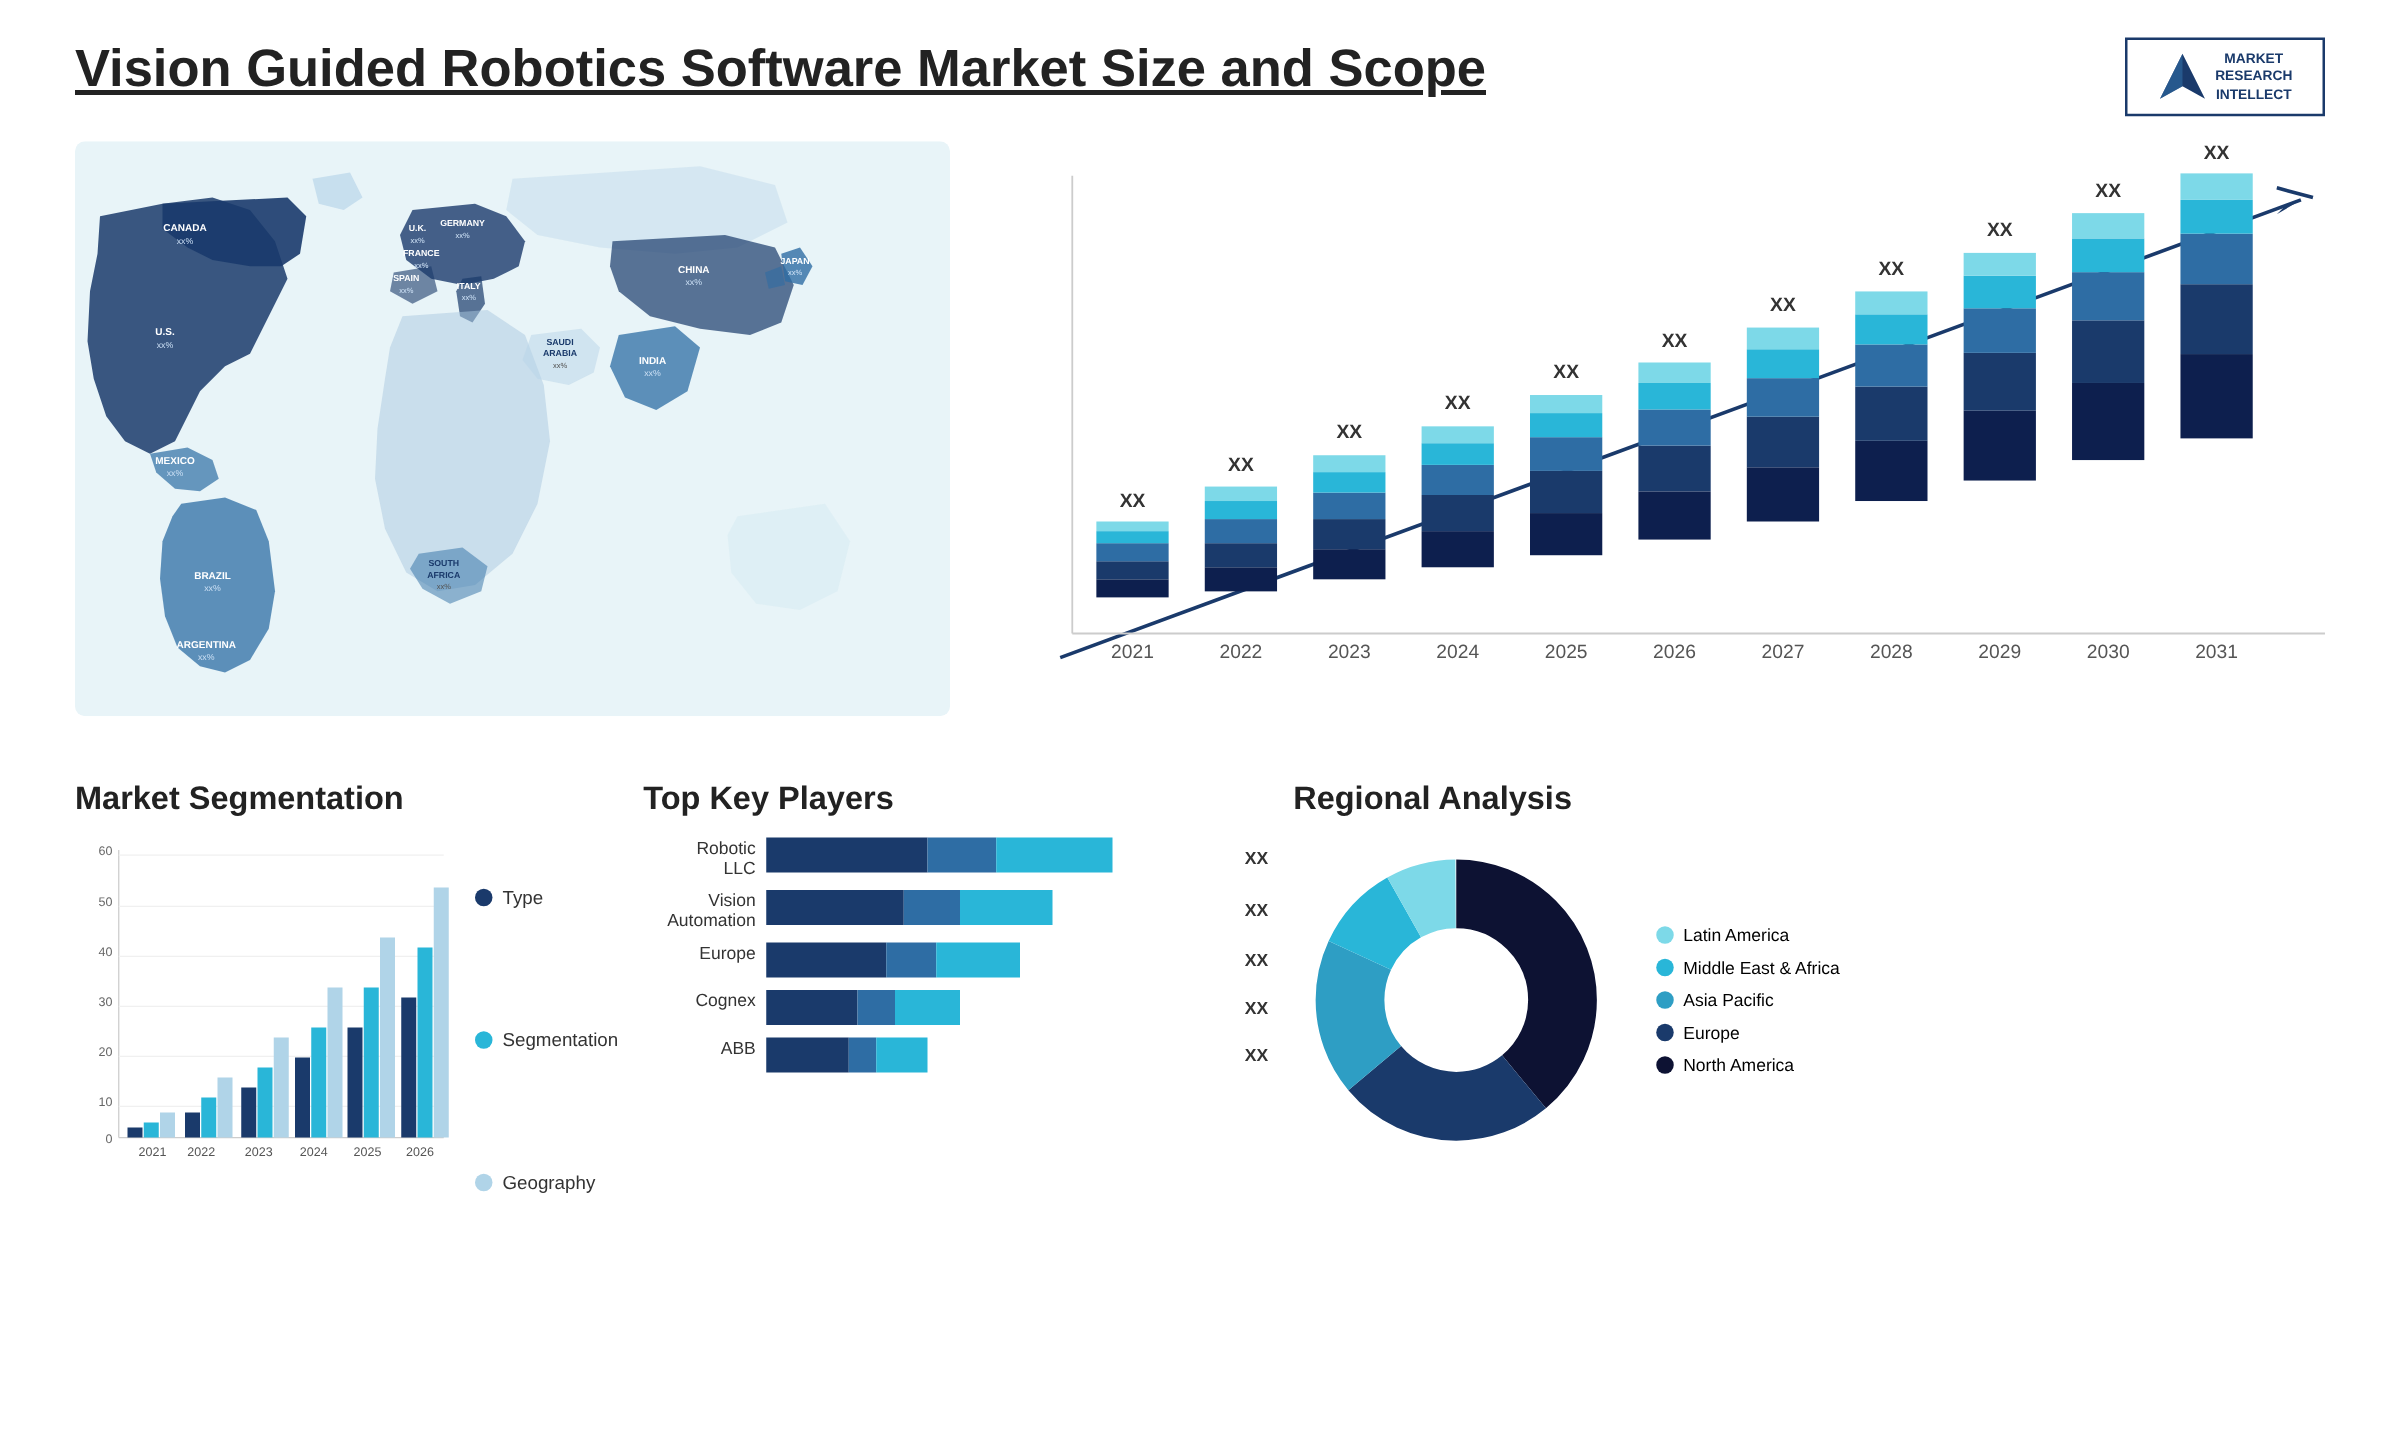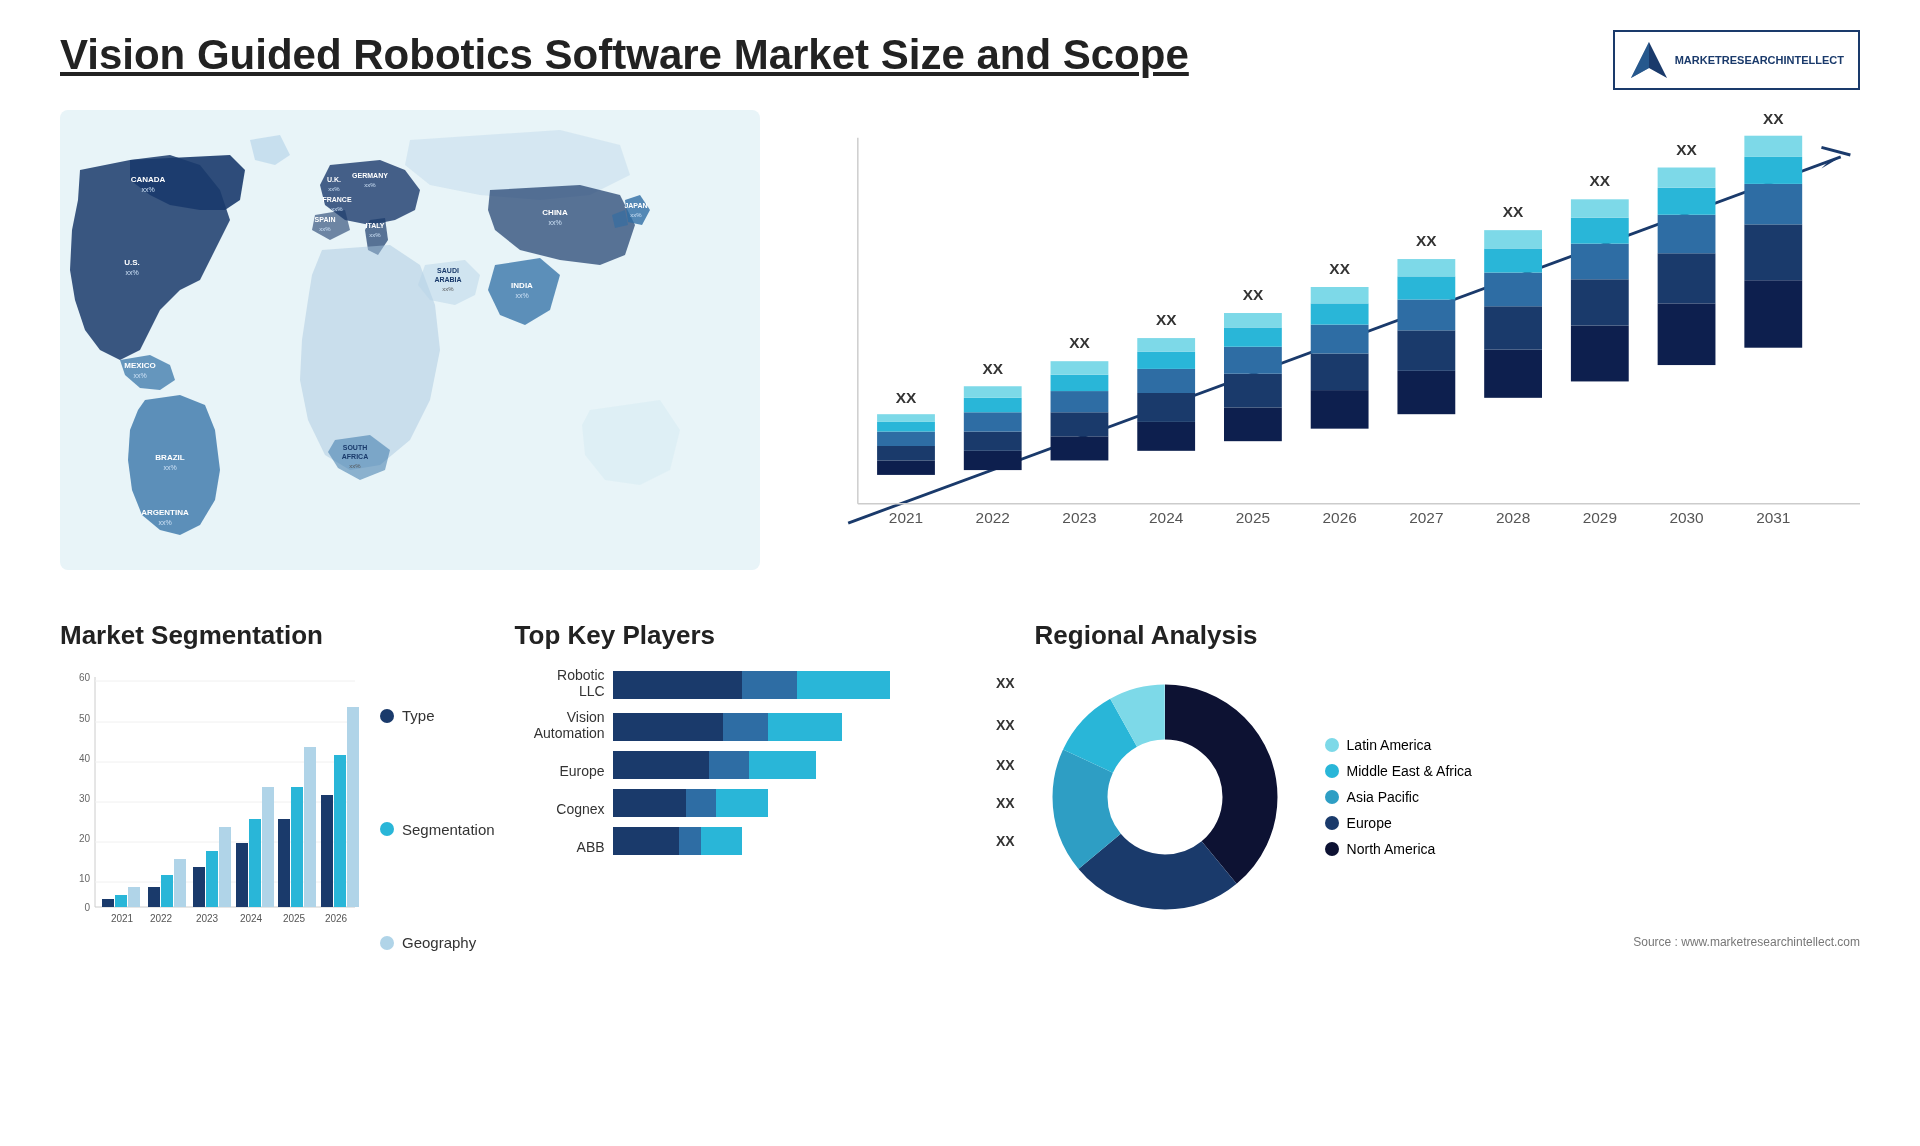--- a/index.html
+++ b/index.html
@@ -38,21 +38,21 @@
       padding: 8px 14px;
       min-width: 160px;
     }
     .logo-top {
       display: flex;
       align-items: center;
       gap: 6px;
     }
     .logo-text-right {
       display: flex;
-      flex-direction: row;
+      flex-direction: column;
       font-size: 11px;
       font-weight: 700;
       color: #1a3a6b;
       line-height: 1.3;
       text-transform: uppercase;
       align-items: center;
     }
     
     .main-content {
       display: flex;
@@ -119,21 +119,21 @@
       width: 14px;
       height: 14px;
       border-radius: 50%;
     }
     .legend-dot.type { background: #1a3a6b; }
     .legend-dot.application { background: #29b6d8; }
     .legend-dot.geography { background: #b0d4e8; }
     
     .player-row {
       display: flex;
-      align-items: flex-end;
+      align-items: flex-start;
       gap: 8px;
       margin-bottom: 10px;
     }
     .player-name {
       width: 90px;
       font-size: 14px;
       color: #333;
       text-align: right;
       flex-shrink: 0;
     }
@@ -594,17 +594,16 @@
           <div class="reg-legend-item">
             <div class="reg-dot" style="background:#1a3a6b;"></div>
             <span>Europe</span>
           </div>
           <div class="reg-legend-item">
             <div class="reg-dot" style="background:#0d1233;"></div>
             <span>North America</span>
           </div>
         </div>
       </div>
-      <div class="source-text">Source : www.marketresearchintellect.com</div>
     </div>
 
   </div>
 </div>
 
 </body></html>

